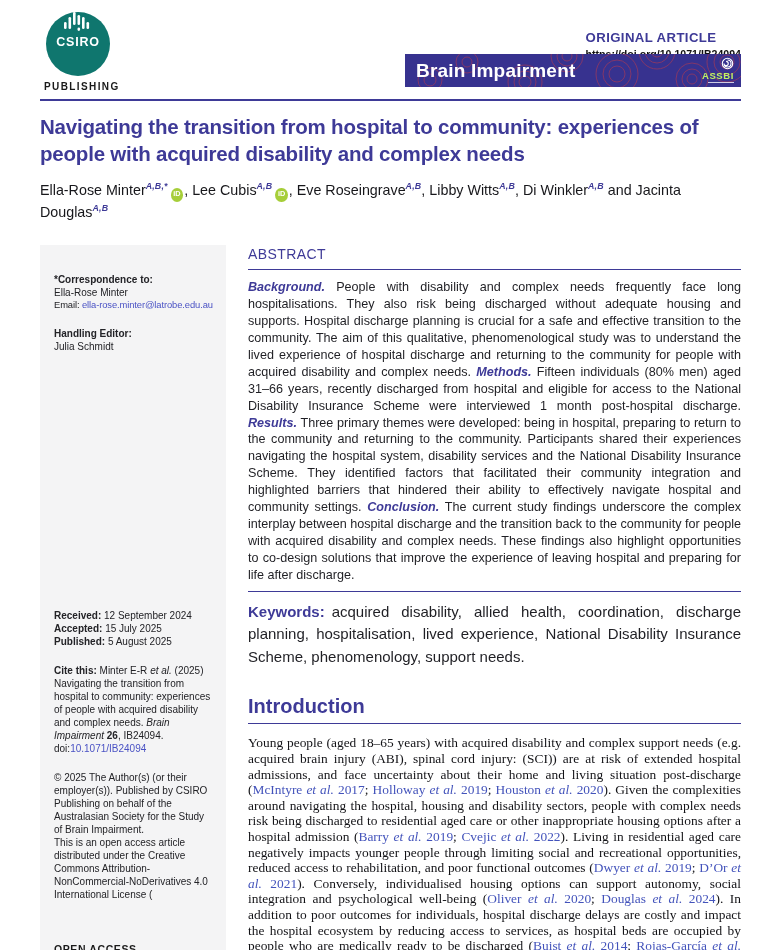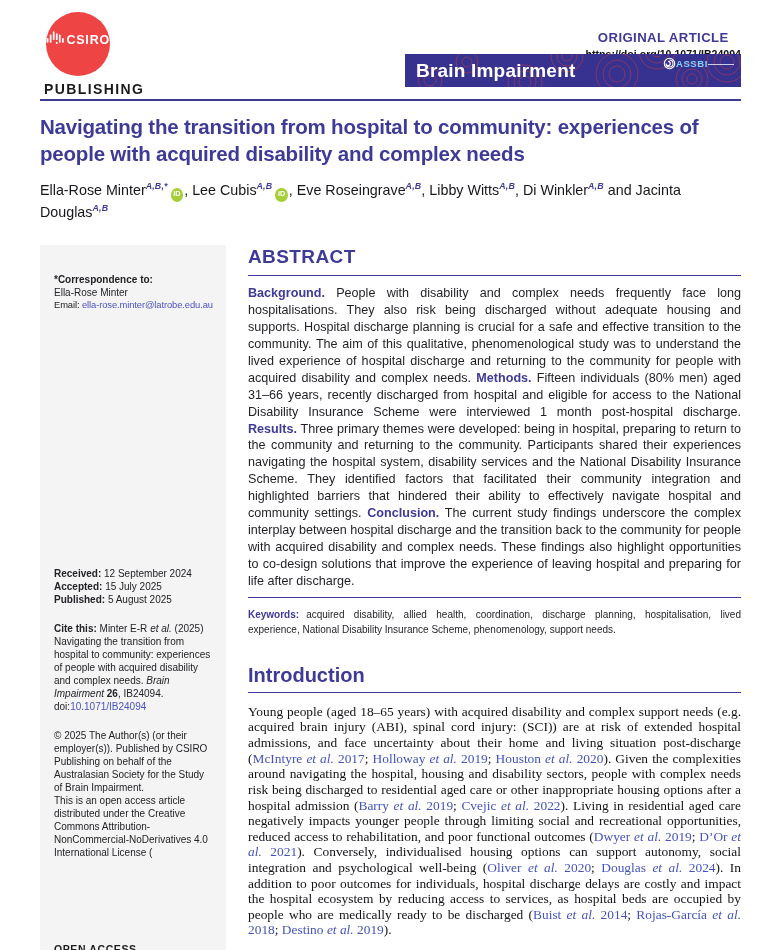--- a/index.html
+++ b/index.html
@@ -13,33 +13,33 @@
     --orcid:#a6ce39;
   }
   *{margin:0;padding:0;box-sizing:border-box;}
   html,body{background:#fff;}
   body{width:781px;height:950px;overflow:hidden;font-family:"Liberation Sans",sans-serif;color:var(--ink);}
   .page{position:relative;width:781px;height:950px;overflow:hidden;background:#fff;}
 
   
   .header{position:relative;height:100px;}
   .logo-block{position:absolute;left:44px;top:12px;width:72px;}
-  .logo-circle{width:64px;height:64px;border-radius:50%;background:#ef4444;margin-left:2px;
-    display:flex;flex-direction:row;align-items:center;justify-content:flex-start;padding-bottom:9px;}
+  .logo-circle{width:64px;height:64px;border-radius:50%;background:#0f766e;margin-left:2px;
+    display:flex;flex-direction:column;align-items:center;justify-content:flex-start;padding-bottom:9px;}
   .logo-circle svg{display:block;margin-bottom:3px;}
   .logo-org{color:#fff;font-weight:bold;font-size:12.5px;letter-spacing:.8px;}
-  .logo-sub{font-size:14px;font-weight:bold;letter-spacing:1.4px;color:#1a1a1a;margin-top:5px;text-align:left;}
-  .header-right{position:absolute;right:40px;top:30px;text-align:center;}
+  .logo-sub{font-size:10px;font-weight:bold;letter-spacing:1.4px;color:#1a1a1a;margin-top:5px;text-align:left;}
+  .header-right{position:absolute;right:40px;top:30px;text-align:left;}
   .article-type{color:var(--purple);font-size:13.2px;font-weight:600;letter-spacing:.4px;}
   .doi-url{font-size:10.6px;color:#111;margin-top:3px;font-weight:600;}
   .banner{position:absolute;left:405px;right:40px;top:54px;height:33px;background:var(--banner);
     overflow:hidden;display:flex;align-items:center;}
   .banner svg.pattern{position:absolute;left:0;top:0;width:100%;height:100%;}
   .banner-title{position:relative;color:#fff;font-weight:bold;font-size:19px;padding-left:11px;letter-spacing:.2px;}
-  .assbi{position:absolute;right:7px;top:3px;display:flex;align-items:center;color:#7dd3fc;}
+  .assbi{position:absolute;right:7px;top:3px;display:flex;flex-direction:column;align-items:flex-end;color:#bef264;}
   .assbi-name{font-size:9.5px;font-weight:bold;letter-spacing:.6px;margin-top:0;}
   .assbi-line{width:26px;height:1px;background:rgba(255,255,255,.75);margin-top:1px;}
   .header-rule{border:none;border-top:2px solid var(--purple);margin:0 40px;position:absolute;left:0;right:0;top:99px;}
 
   
   .title{margin:14px 40px 0;color:var(--purple);font-weight:bold;font-size:20.5px;line-height:1.3;letter-spacing:-.2px;}
   .authors{margin:13px 40px 0;font-size:14.3px;line-height:1.5;color:#17171b;}
   sup.run-sup{color:var(--purple);font-size:8.8px;font-weight:600;letter-spacing:.2px;font-style:italic;}
   .run-o{display:inline-block;width:12.5px;height:14px;border-radius:50%;background:var(--orcid);
     color:#fff;font-size:7.3px;font-weight:bold;line-height:12.5px;text-align:center;margin:0 1px 0 3px;
@@ -49,35 +49,35 @@
   .columns{position:absolute;left:40px;right:40px;top:245px;bottom:0;display:flex;}
   .sidebar{width:186px;background:var(--side-bg);padding:12px 13px 10px 14px;font-size:10px;
     line-height:1.3;color:#232327;position:relative;flex:none;}
   .sb-block{margin-top:16px;}
   .sb-spacer{height:240px;}
   .sb-bold{font-weight:bold;}
   .sb-email{white-space:nowrap;font-size:9.4px;letter-spacing:-.1px;}
   .open-access{position:absolute;left:14px;bottom:-7px;font-weight:bold;font-size:10.5px;letter-spacing:.6px;color:#1a1a1a;}
 
   .main{flex:1;margin-left:22px;}
-  .abs-heading{color:var(--purple);font-weight:bold;font-size:19px;letter-spacing:.4px;padding-top:1px;}
+  .abs-heading{color:var(--purple);font-weight:normal;font-size:14px;letter-spacing:.4px;padding-top:1px;}
   .rule{border:none;border-top:1.4px solid var(--purple);margin-top:7px;}
   .abstract-text{margin-top:9px;font-size:12.6px;line-height:1.345;text-align:justify;color:#1f1f24;}
-  .keywords{margin-top:9px;font-size:10px;line-height:1.5;text-align:justify;color:#1f1f24;}
+  .keywords{margin-top:9px;font-size:15px;line-height:1.5;text-align:justify;color:#1f1f24;}
   .intro-heading{margin-top:27px;color:var(--purple);font-weight:bold;font-size:20px;}
   .intro-rule{border:none;border-top:1.4px solid var(--purple);margin-top:5px;}
   .serif-p{font-family:"Liberation Serif",serif;font-size:13.4px;line-height:1.165;text-align:justify;
     color:#121216;margin-top:11px;}
 
   
   .run-b{font-weight:bold;}
   .run-i{font-style:italic;}
   .run-l{color:var(--slink);text-decoration:none;cursor:pointer;}
   .run-li{color:var(--slink);font-style:italic;cursor:pointer;}
-  .run-ab{font-weight:bold;color:var(--purple);}
+  .run-ab{font-weight:bold;color:var(--purple);font-style:italic;}
   .run-kw{font-weight:bold;color:var(--purple);margin-right:7px;}
   .sidebar .run-l{color:var(--link);}
 </style>
 </head>
 <body>
 
 <div class="page">
 
   <div class="header">
     <div class="logo-block">
@@ -151,20 +151,24 @@
   <div class="columns">
 
     <aside class="sidebar">
 
       <div class="sb-block">
         <div class="sb-bold">*Correspondence to:</div>
         <div>Ella-Rose Minter</div>
         <div class="sb-email"><span>Email: </span><span class="run-l">ella-rose.minter@latrobe.edu.au</span></div>
       </div>
 
+      <div class="sb-block">
+        <div class="sb-bold">Handling Editor:</div>
+        <div>Julia Schmidt</div>
+      </div>
 
       <div class="sb-spacer"></div>
 
       <div class="sb-block">
         <div><span class="run-b">Received:</span><span> 12 September 2024</span></div>
         <div><span class="run-b">Accepted:</span><span> 15 July 2025</span></div>
         <div><span class="run-b">Published:</span><span> 5 August 2025</span></div>
       </div>
 
       <div class="sb-block"><span class="run-b">Cite this: </span><span>Minter E-R </span><span class="run-i">et al.</span><span> (2025) Navigating the transition from hospital to community: experiences of people with acquired disability and complex needs. </span><span class="run-i">Brain Impairment</span><span> </span><span class="run-b">26</span><span>, IB24094. doi:</span><span class="run-l">10.1071/IB24094</span></div>

